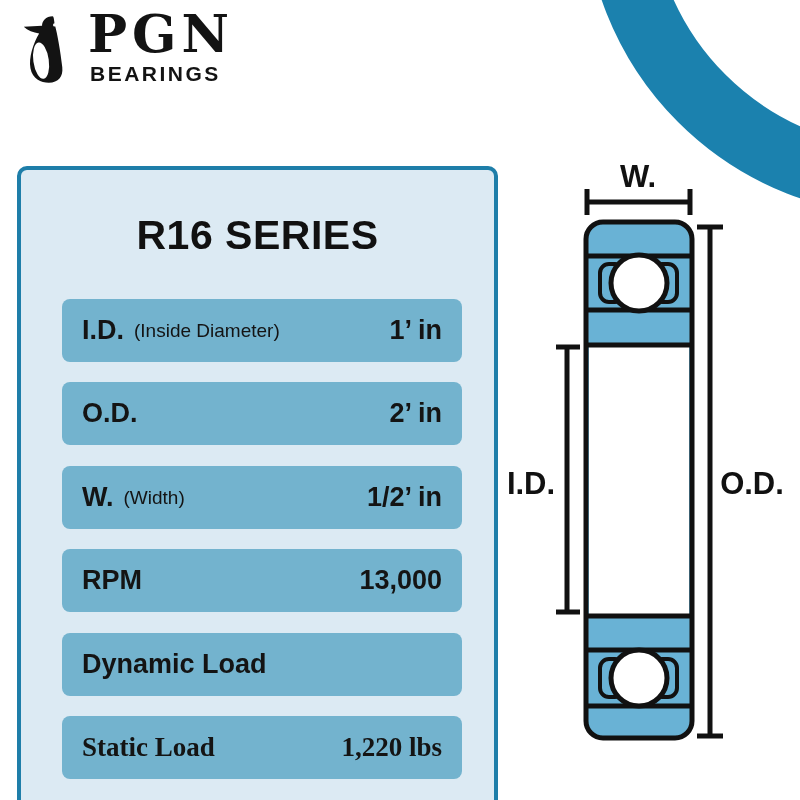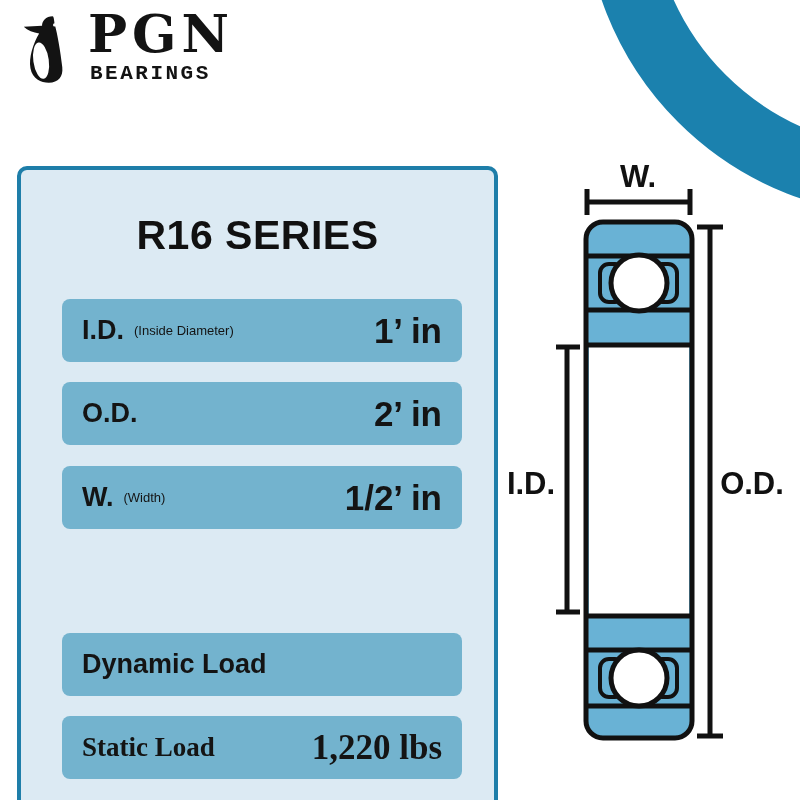--- a/index.html
+++ b/index.html
@@ -21,40 +21,40 @@
     border:67px solid var(--arc-teal);border-radius:50%;background:transparent;
   }
 
   
   .logo{position:absolute;left:16px;top:14px;width:54px;height:70px;}
   .brand-name{
     position:absolute;left:88px;top:8px;font-family:"DejaVu Serif",serif;
     font-weight:bold;font-size:52px;line-height:1.0;letter-spacing:5px;color:#131313;
   }
   .brand-sub{
-    position:absolute;left:90px;top:62px;font-family:Liberation Mono, monospace;
+    position:absolute;left:90px;top:62px;font-family:Liberation Sans, sans-serif;
     font-weight:bold;font-size:21px;letter-spacing:2.5px;color:#131313;
   }
 
   
   .spec-card{
     position:absolute;left:17px;top:134px;width:481px;height:645px;
     background:var(--card-bg);border:4px solid var(--teal-border);border-radius:10px;margin-top:32px;
   }
   .card-title{
     position:absolute;left:0;top:42px;width:100%;text-align:center;
     font-size:41px;font-weight:bold;letter-spacing:0.5px;color:#111;
   }
   .spec-row{
     position:absolute;left:41px;width:400px;height:63px;background:var(--row-blue);
     border-radius:8px;display:flex;align-items:center;padding:0 20px;
   }
   .spec-row .lbl{font-size:27px;font-weight:bold;white-space:nowrap;}
-  .spec-row .sub{font-size:13px;font-weight:normal;margin-left:10px;white-space:nowrap;}
-  .spec-row .val{font-size:35px;font-weight:bold;margin-left:auto;white-space:nowrap;}
+  .spec-row .sub{font-size:19px;font-weight:normal;margin-left:10px;white-space:nowrap;}
+  .spec-row .val{font-size:27px;font-weight:bold;margin-left:auto;white-space:nowrap;}
   .row-0{top:129px;} .row-1{top:212px;} .row-2{top:296px;}
   .row-3{top:379px;} .row-4{top:463px;text-align:right;} .row-5{top:546px;font-family:Liberation Serif, serif;}
 
   
   .diagram{position:absolute;left:490px;top:150px;width:310px;height:620px;}
   .dim-label{font-family:"Liberation Sans",sans-serif;font-weight:bold;font-size:31px;fill:#111;}
 </style>
 </head>
 <body>
 
@@ -79,20 +79,25 @@
       <span class="val">1’ in</span>
     </div>
     <div class="spec-row row-1">
       <span class="lbl">O.D.</span>
       <span class="val">2’ in</span>
     </div>
     <div class="spec-row row-2">
       <span class="lbl">W.</span>
       <span class="sub">(Width)</span>
       <span class="val">1/2’ in</span>
+    </div>
+    <div class="spec-row row-3">
+      <span class="lbl">RPM</span>
+      <span class="sub"></span>
+      <span class="val">13,000</span>
     </div>
     <div class="spec-row row-4">
       <span class="lbl">Dynamic Load</span>
       <span class="sub"></span>
     </div>
     <div class="spec-row row-5">
       <span class="lbl">Static Load</span>
       <span class="sub"></span>
       <span class="val">1,220 lbs</span>
     </div>

